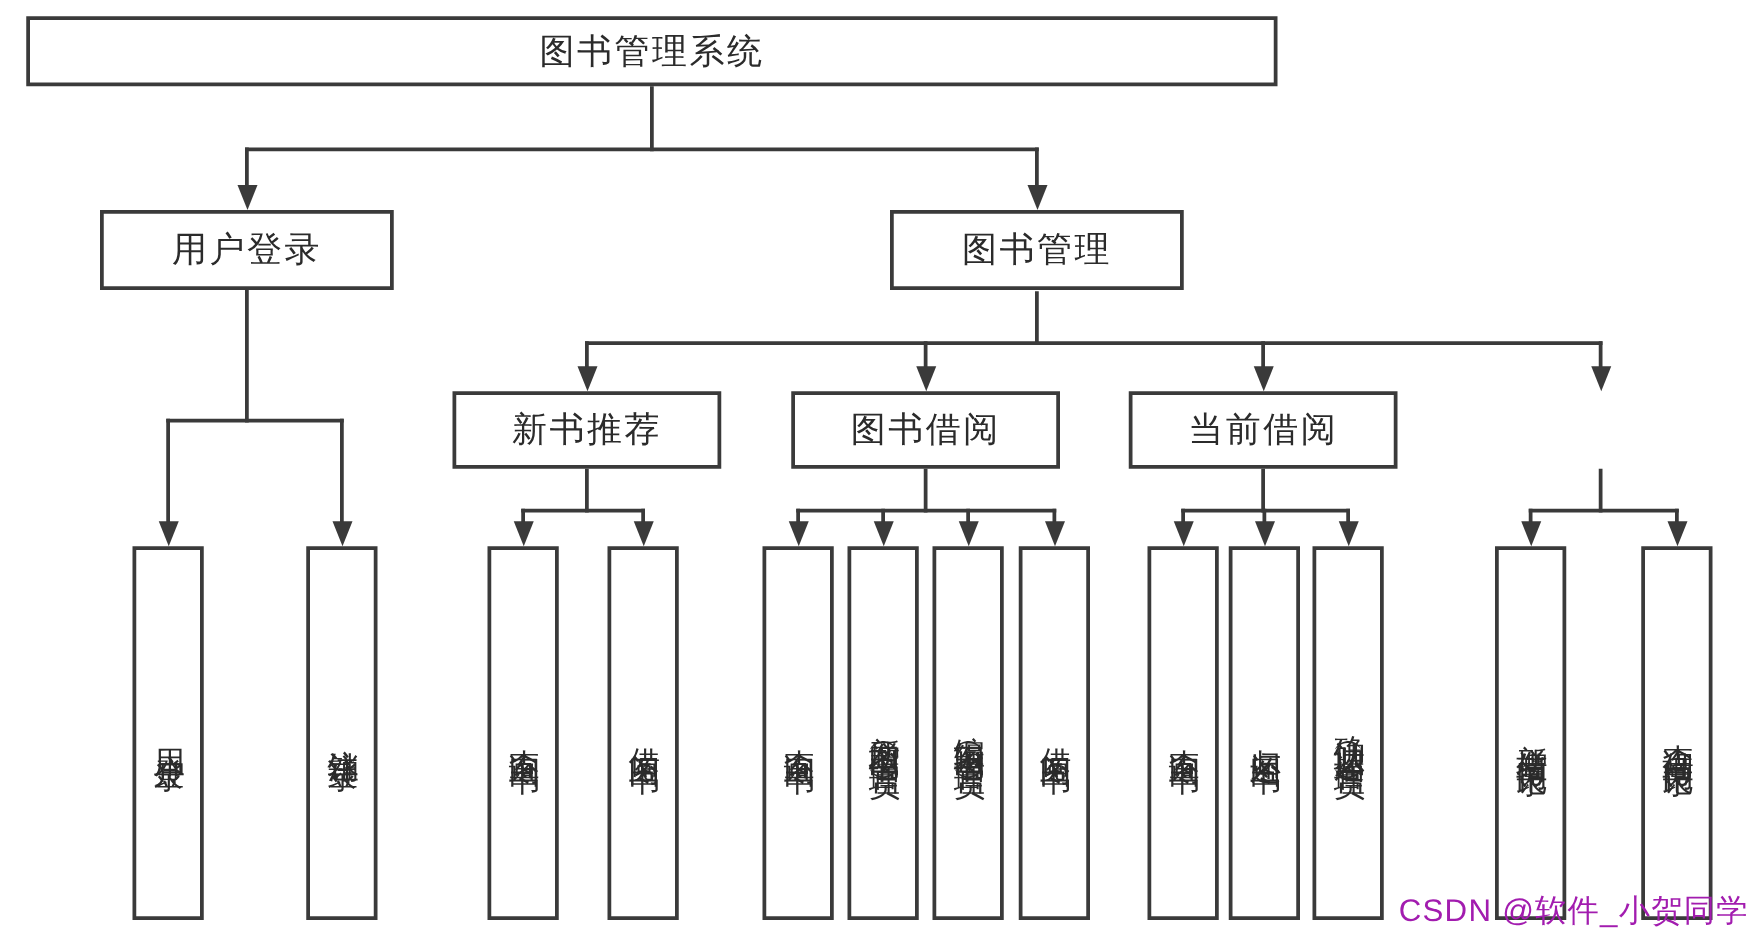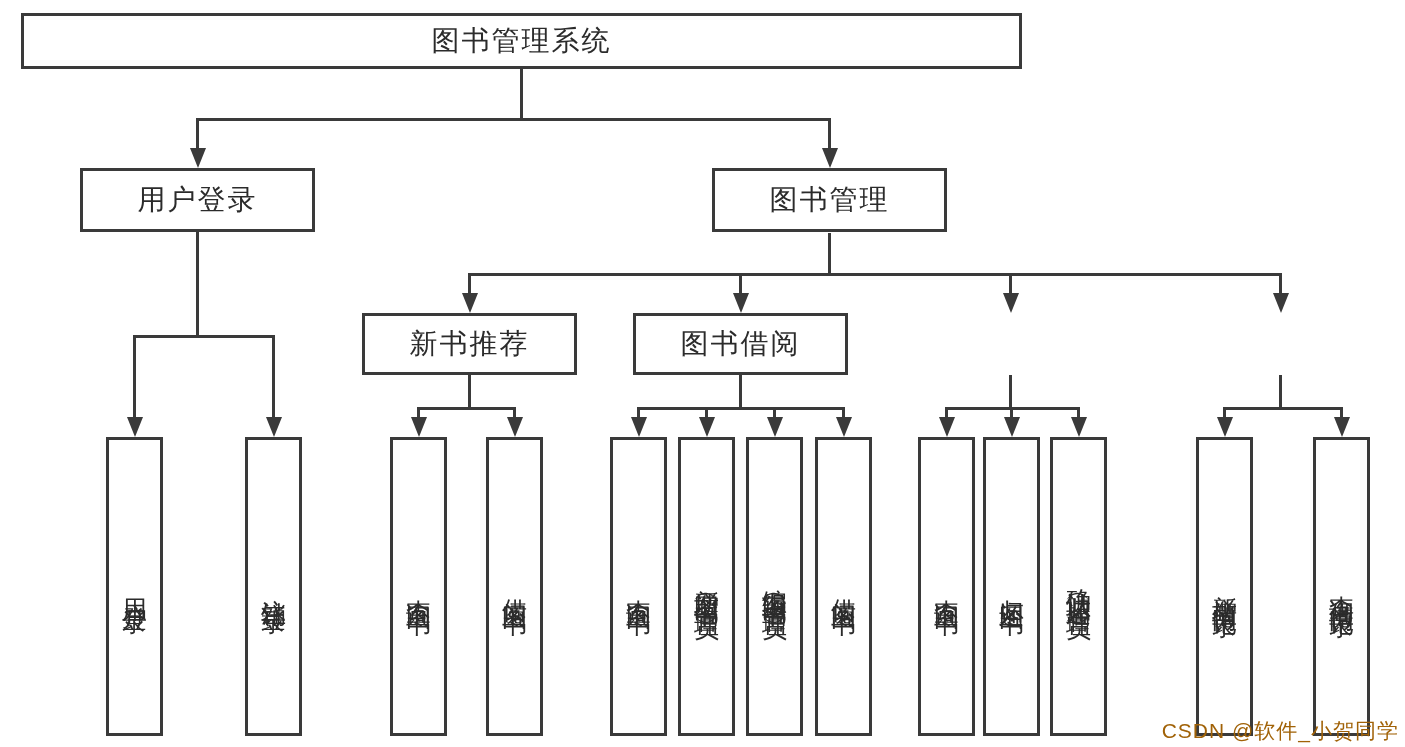--- a/index.html
+++ b/index.html
@@ -31,21 +31,21 @@
   .hline{position:absolute;height:3px;background:#3a3a3a;}
   .vline{position:absolute;width:3px;background:#3a3a3a;}
   .arrowhead{
     position:absolute;width:0;height:0;
     border-left:8px solid transparent;
     border-right:8px solid transparent;
     border-top:20px solid #3a3a3a;
   }
   .watermark{
     position:absolute;right:6px;bottom:2px;
-    font-size:21px;color:#a16207;letter-spacing:1px;
+    font-size:25px;color:#a21caf;letter-spacing:1px;
     z-index:10;white-space:nowrap;
   }
 </style>
 </head>
 <body>
 
 <div id="canvas">
 
   <div class="node hnode" style="left:21px;top:13px;width:1001px;height:56px;">
     <span>图书管理系统</span>
@@ -56,20 +56,23 @@
   </div>
   <div class="node hnode" style="left:712px;top:168px;width:235px;height:64px;">
     <span>图书管理</span>
   </div>
 
   <div class="node hnode" style="left:633px;top:313px;width:215px;height:62px;">
     <span>图书借阅</span>
   </div>
   <div class="node hnode" style="left:362px;top:313px;width:215px;height:62px;">
     <span>新书推荐</span>
+  </div>
+  <div class="node hnode" style="left:903px;top:313px;width:215px;height:62px;">
+    <span>当前借阅</span>
   </div>
 
   <div class="node leaf" style="left:106px;top:437px;width:57px;height:299px;">
     <span class="vtext">用户登录</span>
   </div>
   <div class="node leaf" style="left:245px;top:437px;width:57px;height:299px;">
     <span class="vtext">注销登录</span>
   </div>
 
   <div class="node leaf" style="left:390px;top:437px;width:57px;height:299px;">

